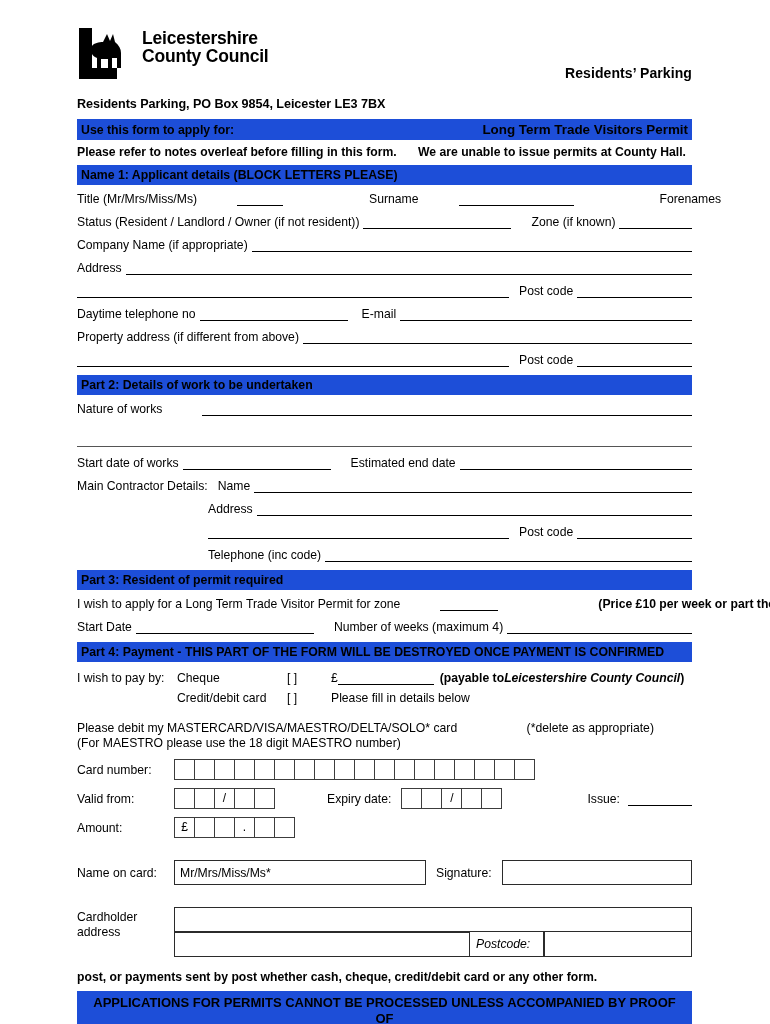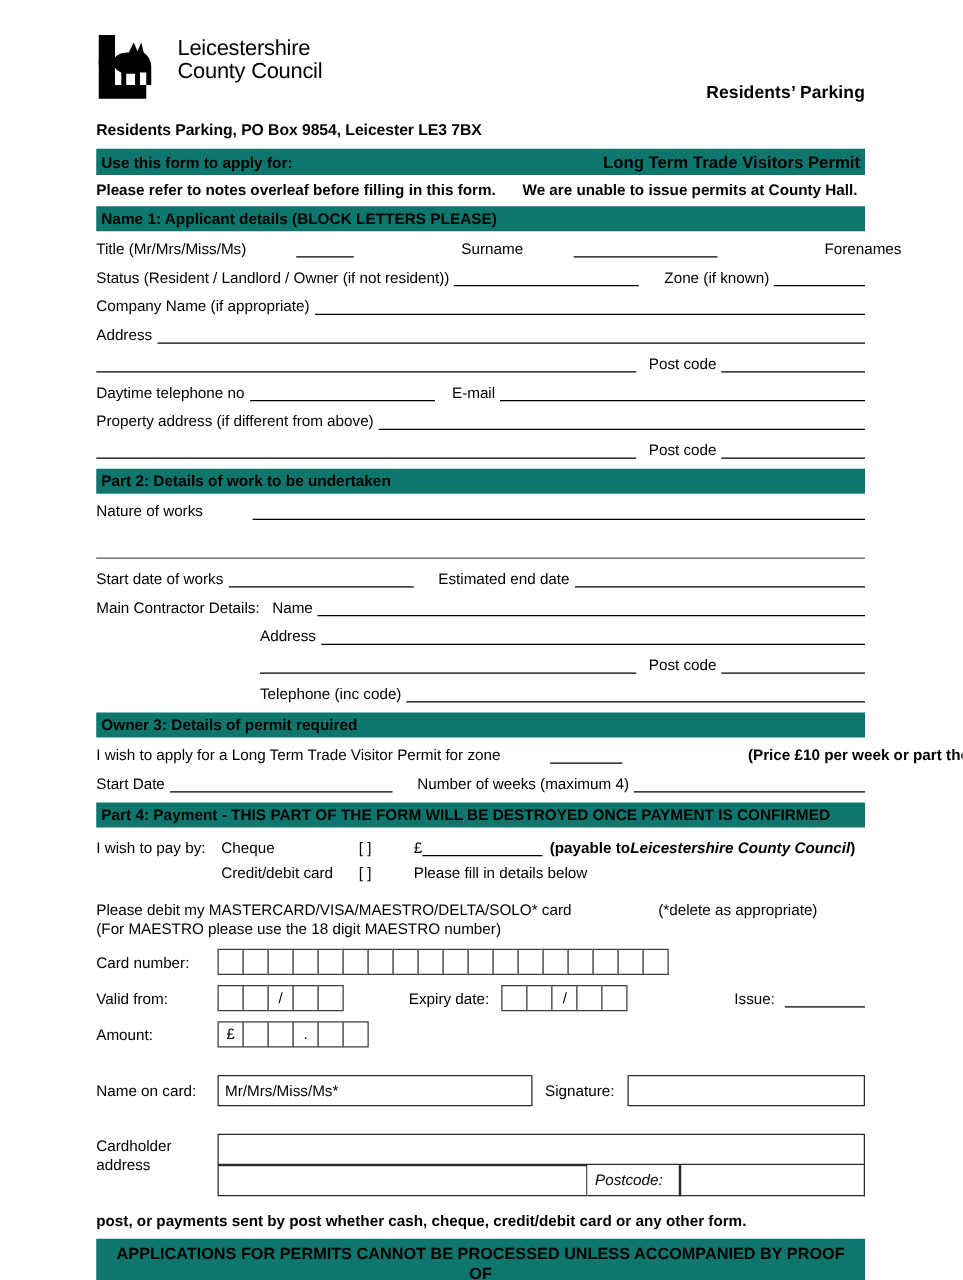--- a/index.html
+++ b/index.html
@@ -37,21 +37,21 @@
   }
   .logo-mark {
     width: 58px;
     height: 52px;
     flex: none;
   }
   .logo-text {
     margin-left: 7px;
     margin-top: 1px;
     line-height: 1.04;
-    font-weight: normal;
+    font-weight: bold;
     font-size: 17.5px;
     letter-spacing: -0.2px;
   }
   .logo-text div { white-space: nowrap; }
   .doc-title {
     position: absolute;
     right: 0;
     top: 65px;
     font-size: 14px;
     font-weight: bold;
@@ -59,21 +59,21 @@
   }
   .addr-line {
     margin-top: 25px;
     font-size: 12.6px;
     font-weight: bold;
     letter-spacing: -0.05px;
   }
 
   
   .band {
-    background: #0f766e;
+    background: #1d4ed8;
     font-weight: bold;
     font-size: 12.3px;
     padding: 3px 4px 3px 4px;
     box-sizing: border-box;
     display: flex;
     justify-content: space-between;
     align-items: flex-end;
   }
   .band-right { font-size: 13.4px; }
   .notes-row {
@@ -356,21 +356,21 @@
     <span class="rule grow"></span>
   </div>
 
   <div class="row">
     <span class="spacer" style="width:131px"></span>
     <span class="lbl">Telephone (inc code)</span>
     <span class="rule grow"></span>
   </div>
 
   <div class="band mt8">
-    <span>Owner 3: Details of permit required</span>
+    <span>Part 3: Resident of permit required</span>
   </div>
 
   <div class="row tight">
     <span class="lbl">I wish to apply for a Long Term Trade Visitor Permit for zone</span>
     <span class="rule" style="width:58px"></span>
     <span class="spacer sp28"></span>
     <span class="lbl bold">(Price £10 per week or part thereof)</span>
   </div>
 
   <div class="row">

